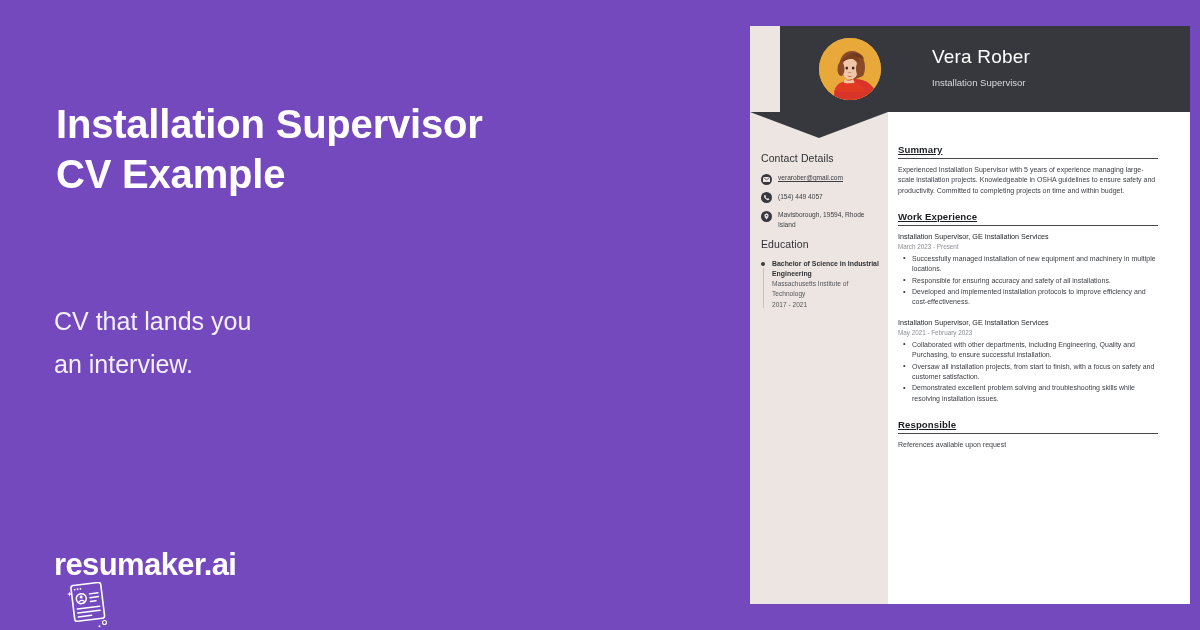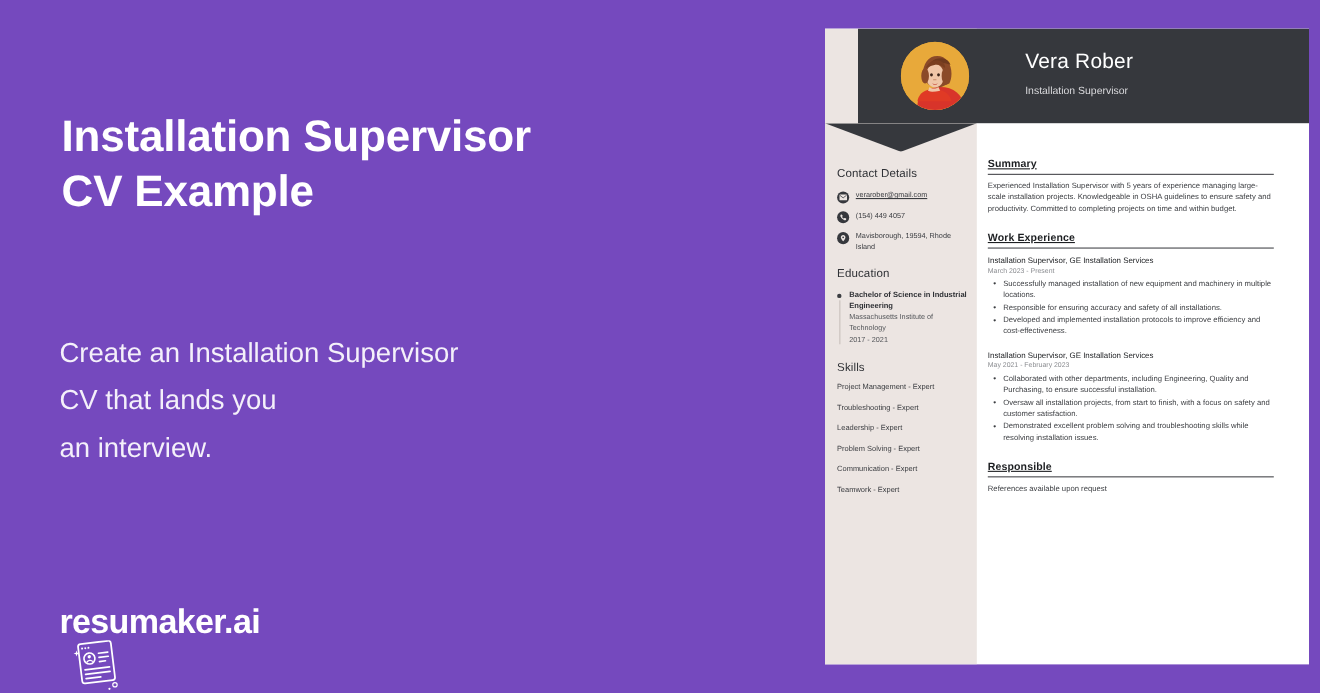--- a/index.html
+++ b/index.html
@@ -104,21 +104,21 @@
   .edu-rule {
     position:absolute; left:1.5px; top:9px; width:1px; height:40px;
     background:#c9c0bc;
   }
   .edu-deg { font-size:6.9px; color:#2f3135; font-weight:bold; line-height:9.6px; }
   .edu-school { font-size:6.6px; color:#55575b; line-height:9.6px; margin-top:1px; }
   .edu-years { font-size:6.6px; color:#55575b; line-height:9.6px; margin-top:1px; }
 
   .skill-item { font-size:6.8px; color:#3b3d41; margin-bottom:11.5px; }
 
-  .side-sec { margin-top:14px; }
+  .side-sec { margin-top:9px; }
 
   
   .cv-main { position:absolute; left:148px; top:118px; width:260px; }
   .m-sec { margin-bottom:15px; }
   .m-h {
     font-size:9.6px; color:#1d1f22; font-weight:bold;
     padding-bottom:2.5px; border-bottom:1px solid #46484c;
     margin-bottom:6px; letter-spacing:0.1px;text-decoration:underline;
   }
   .m-p { font-size:7px; color:#3b3d41; line-height:10.6px; }
@@ -139,21 +139,20 @@
 <body>
 
 <div class="promo">
 
   <div class="promo-headline">
     <span>Installation Supervisor</span>
     <span class="l2">CV Example</span>
   </div>
 
   <div class="promo-sub">
-    <span>Create an Installation Supervisor</span>
     <span>CV that lands you</span>
     <span>an interview.</span>
   </div>
 
   <div class="logo">
     <span class="logo-word">resumaker.ai</span>
     <span class="logo-mark">
       <svg width="52" height="46" viewBox="0 0 52 46">
         <g transform="rotate(-7 30 22)">
           <rect x="16" y="2" width="30" height="36" rx="2.5" fill="none" stroke="#ffffff" stroke-width="1.6"></rect>
@@ -245,29 +244,20 @@
       <div class="side-h">Education</div>
       <div class="edu-block">
         <span class="edu-bullet"></span>
         <span class="edu-rule"></span>
         <div class="edu-deg">Bachelor of Science in Industrial Engineering</div>
         <div class="edu-school">Massachusetts Institute of Technology</div>
         <div class="edu-years">2017 - 2021</div>
       </div>
     </div>
 
-    <div class="side-sec">
-      <div class="side-h">Skills</div>
-      <div class="skill-item">Project Management - Expert</div>
-      <div class="skill-item">Troubleshooting - Expert</div>
-      <div class="skill-item">Leadership - Expert</div>
-      <div class="skill-item">Problem Solving - Expert</div>
-      <div class="skill-item">Communication - Expert</div>
-      <div class="skill-item">Teamwork - Expert</div>
-    </div>
   </div>
 
   <div class="cv-main">
 
     <div class="m-sec">
       <div class="m-h">Summary</div>
       <div class="m-p">Experienced Installation Supervisor with 5 years of experience managing large-scale installation projects. Knowledgeable in OSHA guidelines to ensure safety and productivity. Committed to completing projects on time and within budget.</div>
     </div>
 
     <div class="m-sec">

